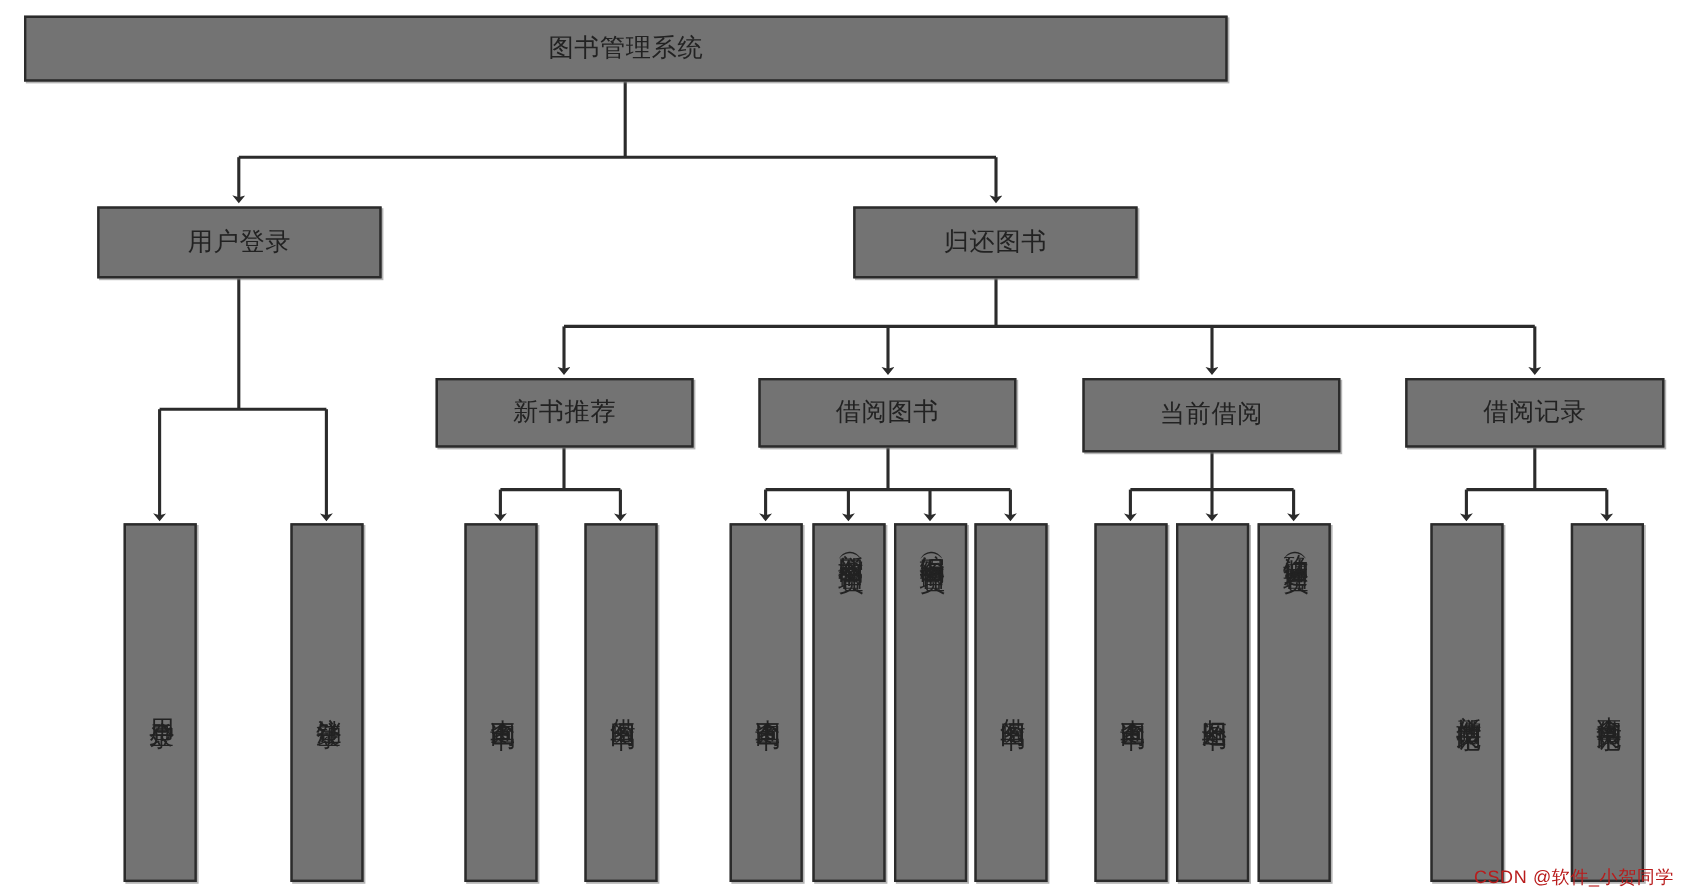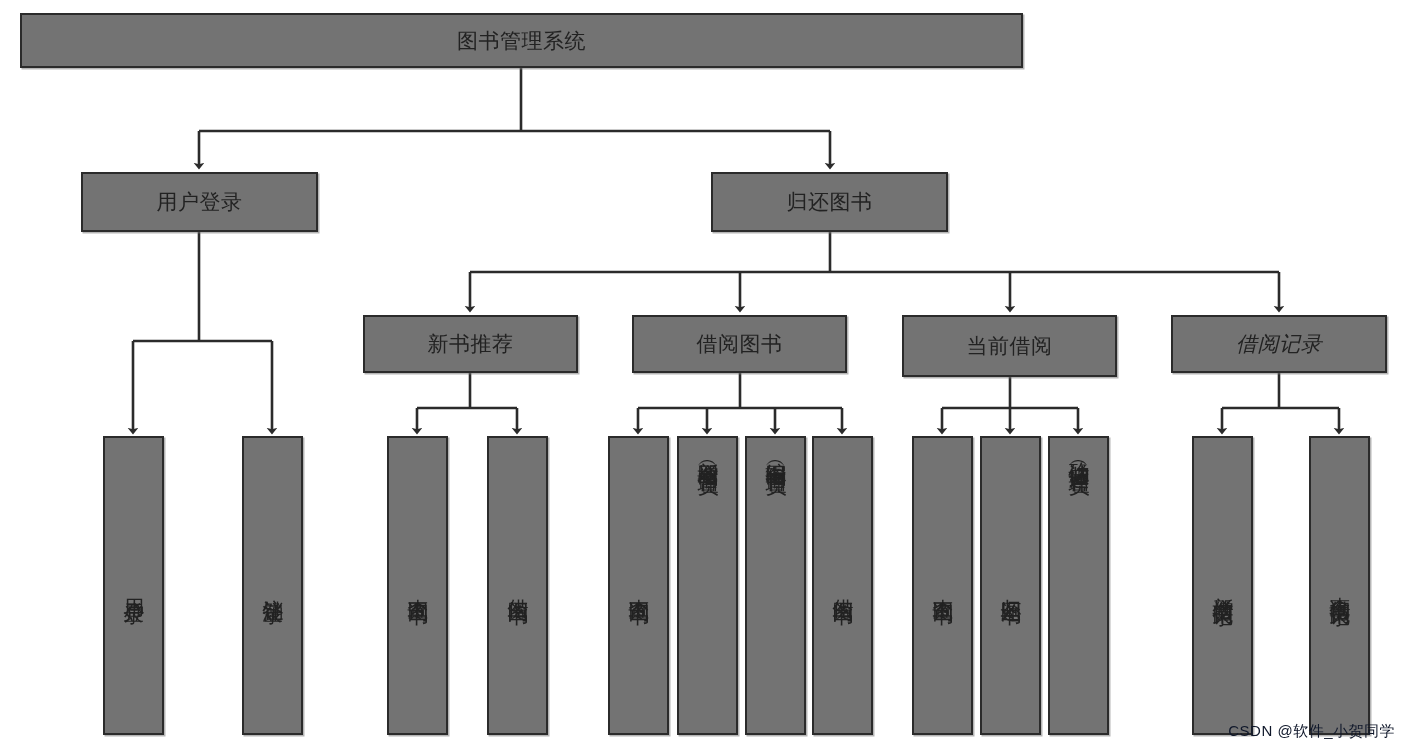--- a/index.html
+++ b/index.html
@@ -60,21 +60,21 @@
     text-orientation: upright;
     line-height: 1.28;
     letter-spacing: 2px;
     white-space: nowrap;
   }
   .watermark {
     position: absolute;
     right: 10px;
     bottom: 6px;
     font-size: 15px;
-    color: #0f172a;
+    color: #b91c1c;
     white-space: nowrap;
     letter-spacing: 0.5px;
   }
 </style>
 </head>
 <body>
 
 <div id="diagram-root">
 
   <svg class="connectors" viewBox="0 0 1405 747" xmlns="http://www.w3.org/2000/svg">
@@ -140,21 +140,21 @@
 
   <div class="node node-h" style="left:363px; top:315px; width:215px; height:58px;">
     <span class="node-label">新书推荐</span>
   </div>
   <div class="node node-h" style="left:632px; top:315px; width:215px; height:58px;">
     <span class="node-label">借阅图书</span>
   </div>
   <div class="node node-h" style="left:902px; top:315px; width:215px; height:62px;">
     <span class="node-label">当前借阅</span>
   </div>
-  <div class="node node-h" style="left:1171px; top:315px; width:216px; height:58px;font-style:italic;">
+  <div class="node node-h" style="left:1171px; top:315px; width:216px; height:58px;">
     <span class="node-label">借阅记录</span>
   </div>
 
   <div class="node node-v centered" style="left:103px; top:436px; width:61px; height:299px;">
     <span class="node-label">用户登录</span>
   </div>
   <div class="node node-v centered" style="left:242px; top:436px; width:61px; height:299px;">
     <span class="node-label">注销登录</span>
   </div>
 

